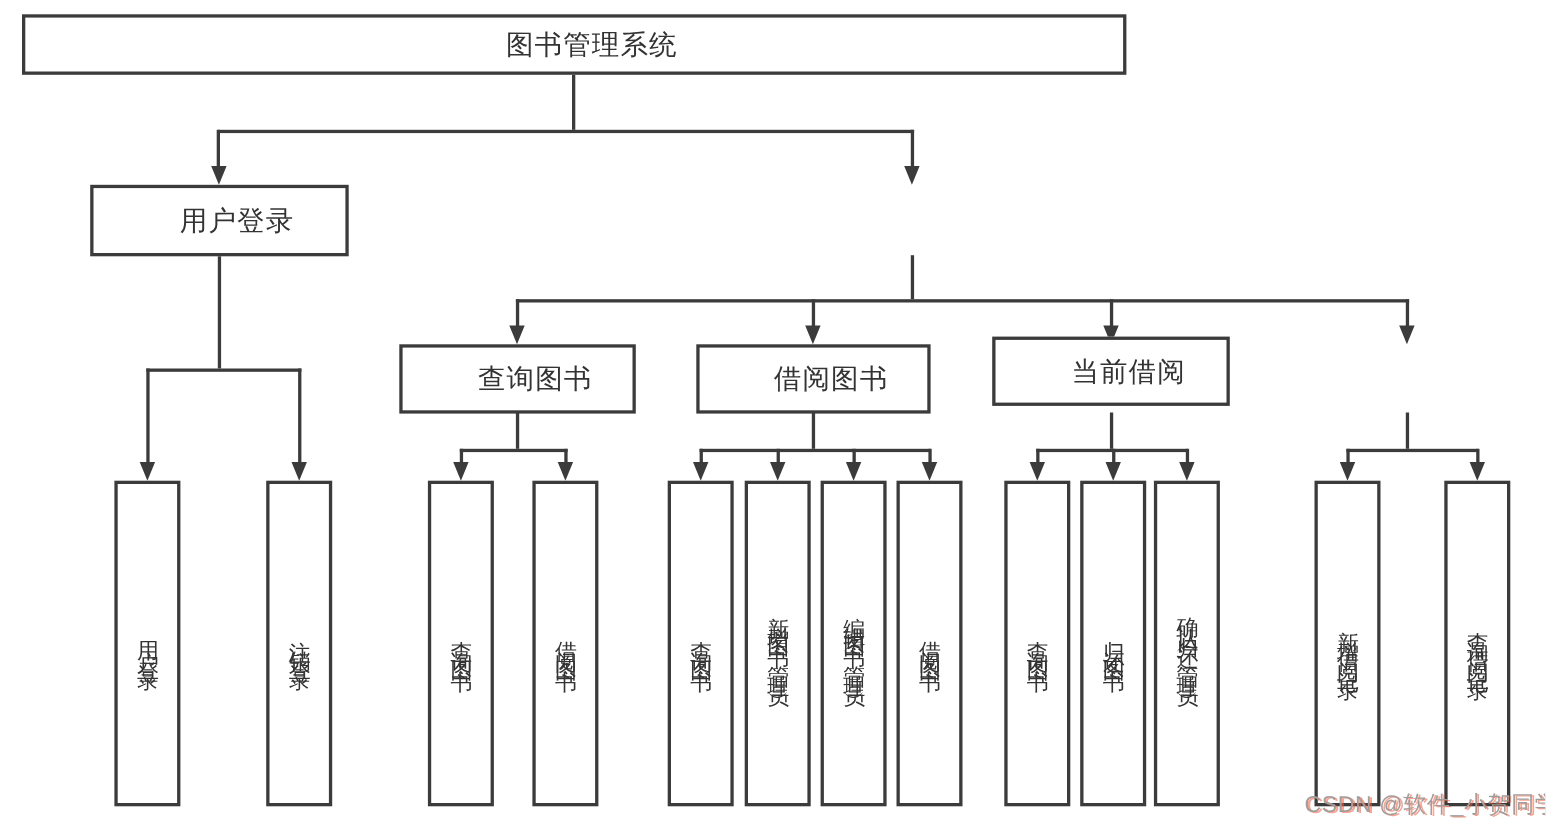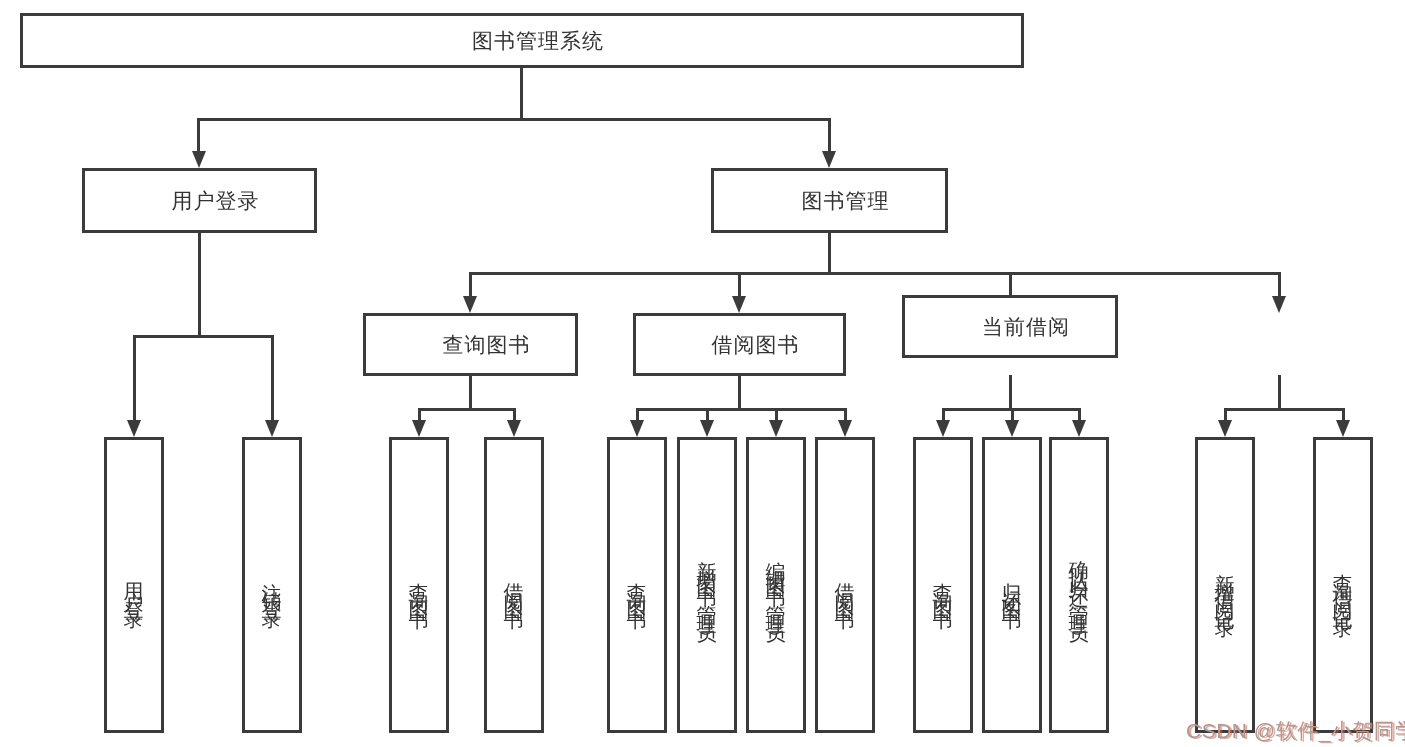--- a/index.html
+++ b/index.html
@@ -4,21 +4,21 @@
 <style>
   html,body{margin:0;padding:0;background:#ffffff;}
   .stage{
     position:relative;width:1405px;height:747px;background:#ffffff;overflow:hidden;
     font-family:"Liberation Sans","DejaVu Sans",sans-serif;color:#333333;
   }
   .box{
     position:absolute;box-sizing:border-box;border:3px solid #3b3b3b;background:#ffffff;
     display:flex;align-items:center;justify-content:center;
   }
-  .h{font-size:21px;letter-spacing:1px;padding-left:32px;}
+  .h{font-size:25px;letter-spacing:1px;padding-left:32px;}
   .v span{
     writing-mode:vertical-rl;text-orientation:mixed;
     font-size:20px;line-height:1;letter-spacing:9px;white-space:nowrap;
   }
   .ln{position:absolute;background:#3b3b3b;}
   .ar{
     position:absolute;width:0;height:0;
     border-left:7px solid transparent;border-right:7px solid transparent;
     border-top:17px solid #3b3b3b;
   }
@@ -40,23 +40,20 @@
   <div class="ln" style="left:520px;top:68px;width:3px;height:50px"></div>
   <div class="ln" style="left:198px;top:118px;width:633px;height:3px"></div>
   <div class="ln" style="left:197px;top:118px;width:3px;height:35px"></div>
   <div class="ar" style="left:192px;top:151px"></div>
   <div class="ln" style="left:828px;top:118px;width:3px;height:35px"></div>
   <div class="ar" style="left:822px;top:151px"></div>
 
   <div class="box h" style="left:82px;top:168px;width:235px;height:65px">
     <span>用户登录</span>
   </div>
-  <div class="box h" style="left:711px;top:168px;width:237px;height:65px">
-    <span>图书管理</span>
-  </div>
 
   <div class="ln" style="left:198px;top:233px;width:3px;height:102px"></div>
   <div class="ln" style="left:133px;top:335px;width:141px;height:3px"></div>
   <div class="ln" style="left:133px;top:335px;width:3px;height:85px"></div>
   <div class="ar" style="left:127px;top:420px"></div>
   <div class="ln" style="left:271px;top:335px;width:3px;height:85px"></div>
   <div class="ar" style="left:265px;top:420px"></div>
 
   <div class="ln" style="left:828px;top:232px;width:3px;height:40px"></div>
   <div class="ln" style="left:469px;top:272px;width:812px;height:3px"></div>
@@ -68,21 +65,21 @@
   <div class="ar" style="left:1003px;top:296px"></div>
   <div class="ln" style="left:1278px;top:272px;width:3px;height:26px"></div>
   <div class="ar" style="left:1272px;top:296px"></div>
 
   <div class="box h" style="left:363px;top:313px;width:215px;height:63px">
     <span>查询图书</span>
   </div>
   <div class="box h" style="left:633px;top:313px;width:213px;height:63px">
     <span>借阅图书</span>
   </div>
-  <div class="box h" style="left:902px;top:295px;width:216px;height:63px">
+  <div class="box h" style="left:902px;top:306px;width:216px;height:63px">
     <span>当前借阅</span>
   </div>
 
   <div class="ln" style="left:469px;top:375px;width:3px;height:33px"></div>
   <div class="ln" style="left:738px;top:375px;width:3px;height:33px"></div>
   <div class="ln" style="left:1009px;top:375px;width:3px;height:33px"></div>
   <div class="ln" style="left:1278px;top:375px;width:3px;height:33px"></div>
 
   <div class="ln" style="left:418px;top:408px;width:98px;height:3px"></div>
   <div class="ln" style="left:418px;top:408px;width:3px;height:14px"></div>

